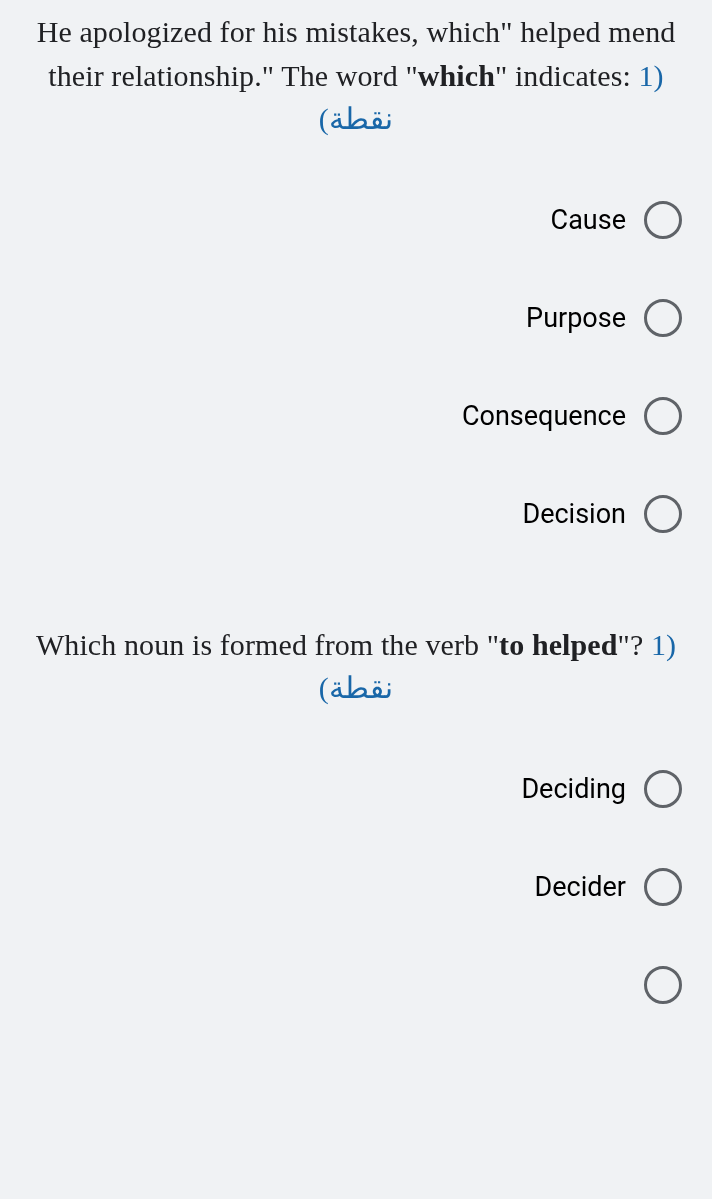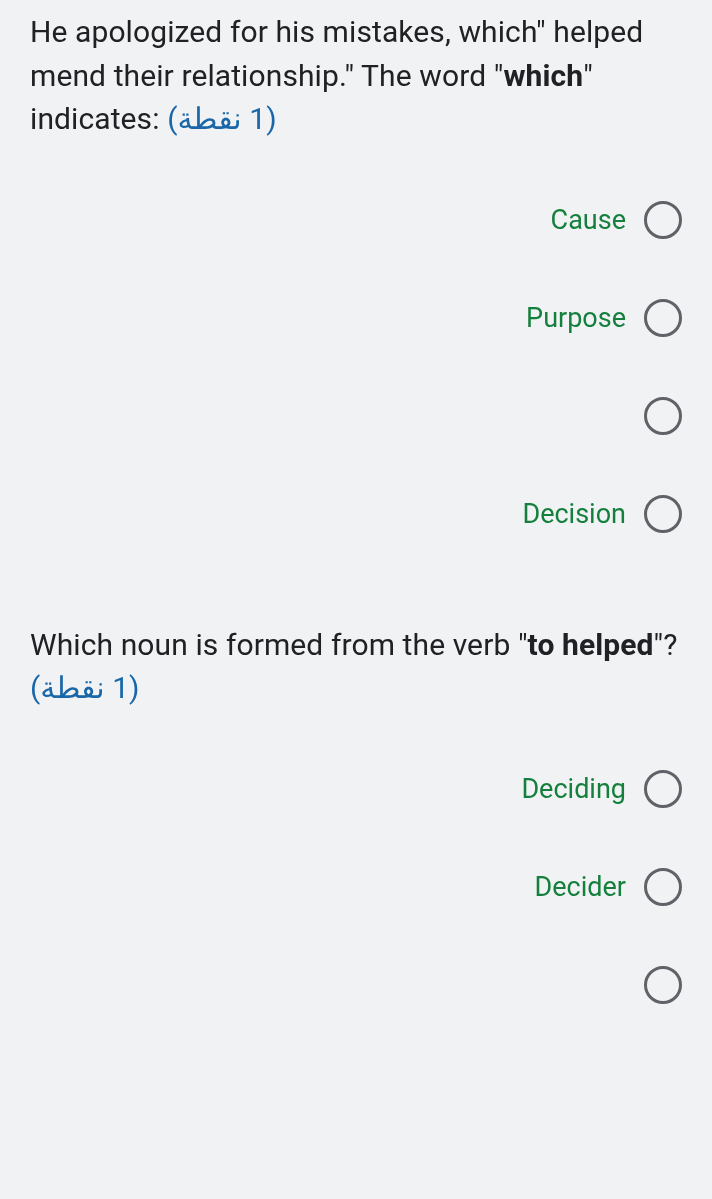--- a/index.html
+++ b/index.html
@@ -14,23 +14,24 @@
       min-height: 1199px;
       padding: 10px 30px 30px 30px;
       color: #202124;
     }
     .question-block {
       margin-bottom: 90px;
     }
     .question-text {
       font-size: 30px;
       line-height: 1.45;
-      text-align: left;
+      text-align: center;
       margin-bottom: 60px;
       letter-spacing: 0.1px;
+      font-family: Liberation Serif, serif;
     }
     .question-text .bold {
       font-weight: 700;
     }
     .points {
       color: #1967a8;
       direction: rtl;
       unicode-bidi: embed;
     }
     .options {
@@ -40,21 +41,21 @@
     }
     .option-row {
       display: flex;
       align-items: center;
       justify-content: flex-end;
       gap: 18px;
       cursor: pointer;
     }
     .option-label {
       font-size: 27px;
-      color: #15803d;
+      color: #000000;
     }
     .radio {
       width: 38px;
       height: 38px;
       border: 3px solid #5f6368;
       border-radius: 50%;
       flex-shrink: 0;
       background: transparent;
     }
   </style>
@@ -69,20 +70,21 @@
   <div class="options">
     <div class="option-row">
       <span class="option-label">Cause</span>
       <span class="radio"></span>
     </div>
     <div class="option-row">
       <span class="option-label">Purpose</span>
       <span class="radio"></span>
     </div>
     <div class="option-row">
+      <span class="option-label">Consequence</span>
       <span class="radio"></span>
     </div>
     <div class="option-row">
       <span class="option-label">Decision</span>
       <span class="radio"></span>
     </div>
   </div>
 </div>
 
 <div class="question-block">

